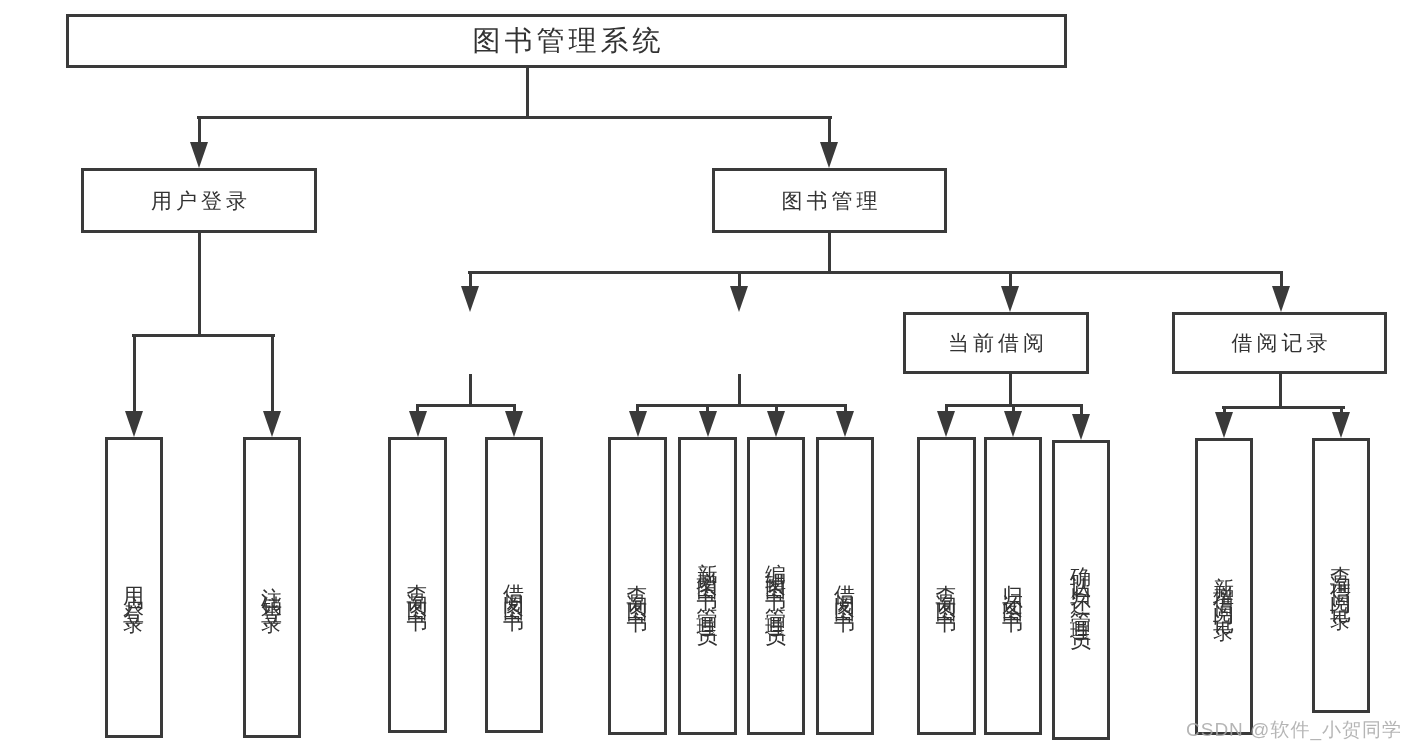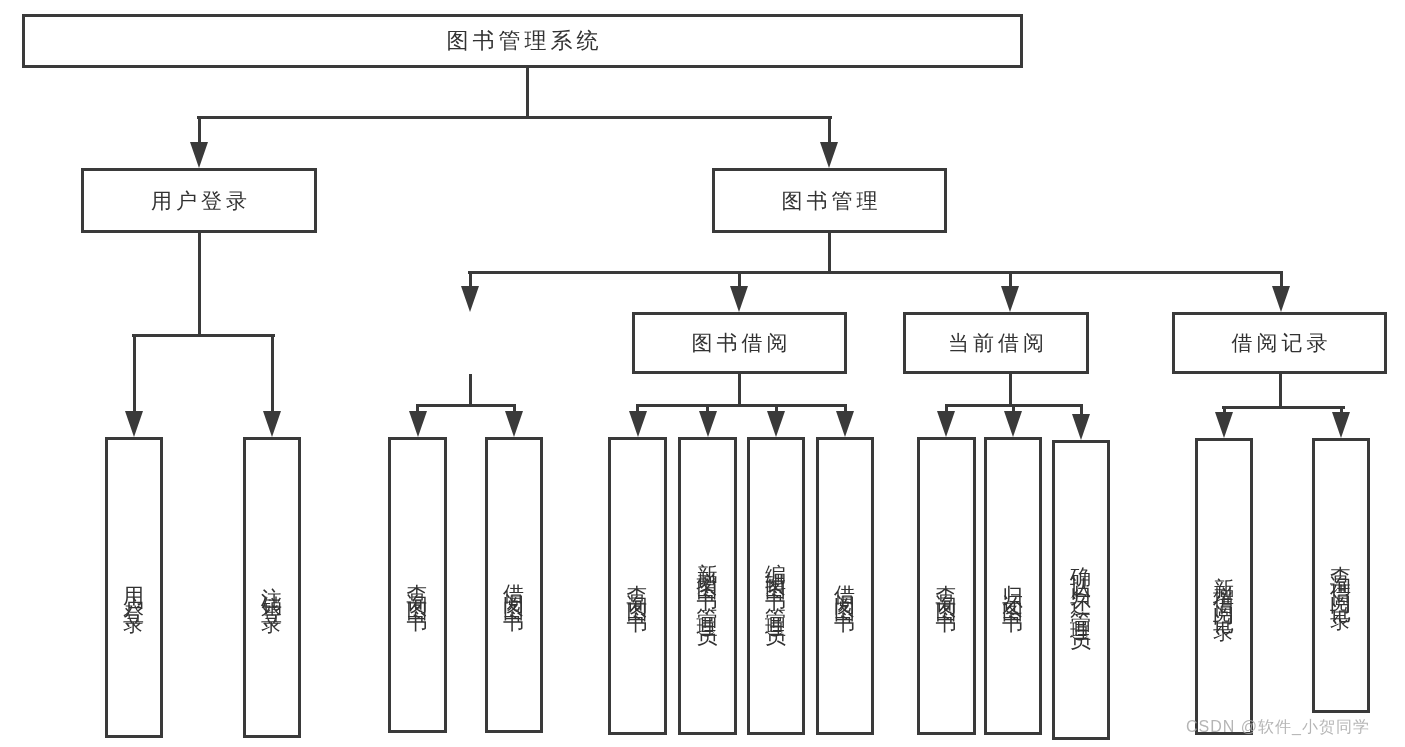--- a/index.html
+++ b/index.html
@@ -13,33 +13,33 @@
   #canvas{
     position:relative;width:1405px;height:747px;background:var(--background);
     overflow:hidden;font-family:"Liberation Sans","DejaVu Sans",sans-serif;
   }
   .box{
     position:absolute;box-sizing:border-box;background:var(--box-fill);
     border:3px solid var(--line);color:var(--text);
     display:flex;align-items:center;justify-content:center;
   }
   .hnode{font-size:21px;letter-spacing:4px;text-indent:4px;font-weight:400;}
-  .root{font-size:22px;}
+  .root{font-size:28px;margin-left:44px;}
   .vnode span{
     writing-mode:vertical-rl;font-size:21px;letter-spacing:9px;line-height:1;
     font-weight:400;
   }
   .ln{position:absolute;background:var(--line);}
   .arr{
     position:absolute;width:0;height:0;
     border-left:9px solid transparent;border-right:9px solid transparent;
     border-top:26px solid var(--line);
   }
   .watermark{
-    position:absolute;left:1186px;top:717px;font-size:16px;letter-spacing:1px;
+    position:absolute;left:1186px;top:717px;font-size:19px;letter-spacing:1px;
     color:var(--watermark);z-index:9;opacity:.85;white-space:nowrap;
   }
 </style>
 </head>
 <body>
 
 <div id="canvas">
 
   <div class="box hnode root" style="left:22px;top:14px;width:1001px;height:54px;">
     <span>图书管理系统</span>
@@ -70,23 +70,20 @@
   <div class="ln" style="left:468px;top:271px;width:814px;height:3px;"></div>
   <div class="ln" style="left:469px;top:271px;width:3px;height:18px;"></div>
   <div class="arr" style="left:461px;top:286px;"></div>
   <div class="ln" style="left:738px;top:271px;width:3px;height:18px;"></div>
   <div class="arr" style="left:730px;top:286px;"></div>
   <div class="ln" style="left:1009px;top:271px;width:3px;height:18px;"></div>
   <div class="arr" style="left:1001px;top:286px;"></div>
   <div class="ln" style="left:1280px;top:271px;width:3px;height:18px;"></div>
   <div class="arr" style="left:1272px;top:286px;"></div>
 
-  <div class="box hnode" style="left:632px;top:312px;width:215px;height:62px;">
-    <span>图书借阅</span>
-  </div>
   <div class="box hnode" style="left:903px;top:312px;width:186px;height:62px;">
     <span>当前借阅</span>
   </div>
   <div class="box hnode" style="left:1172px;top:312px;width:215px;height:62px;">
     <span>借阅记录</span>
   </div>
 
   <div class="ln" style="left:469px;top:374px;width:3px;height:33px;"></div>
   <div class="ln" style="left:416px;top:404px;width:100px;height:3px;"></div>
   <div class="ln" style="left:416px;top:404px;width:3px;height:9px;"></div>

